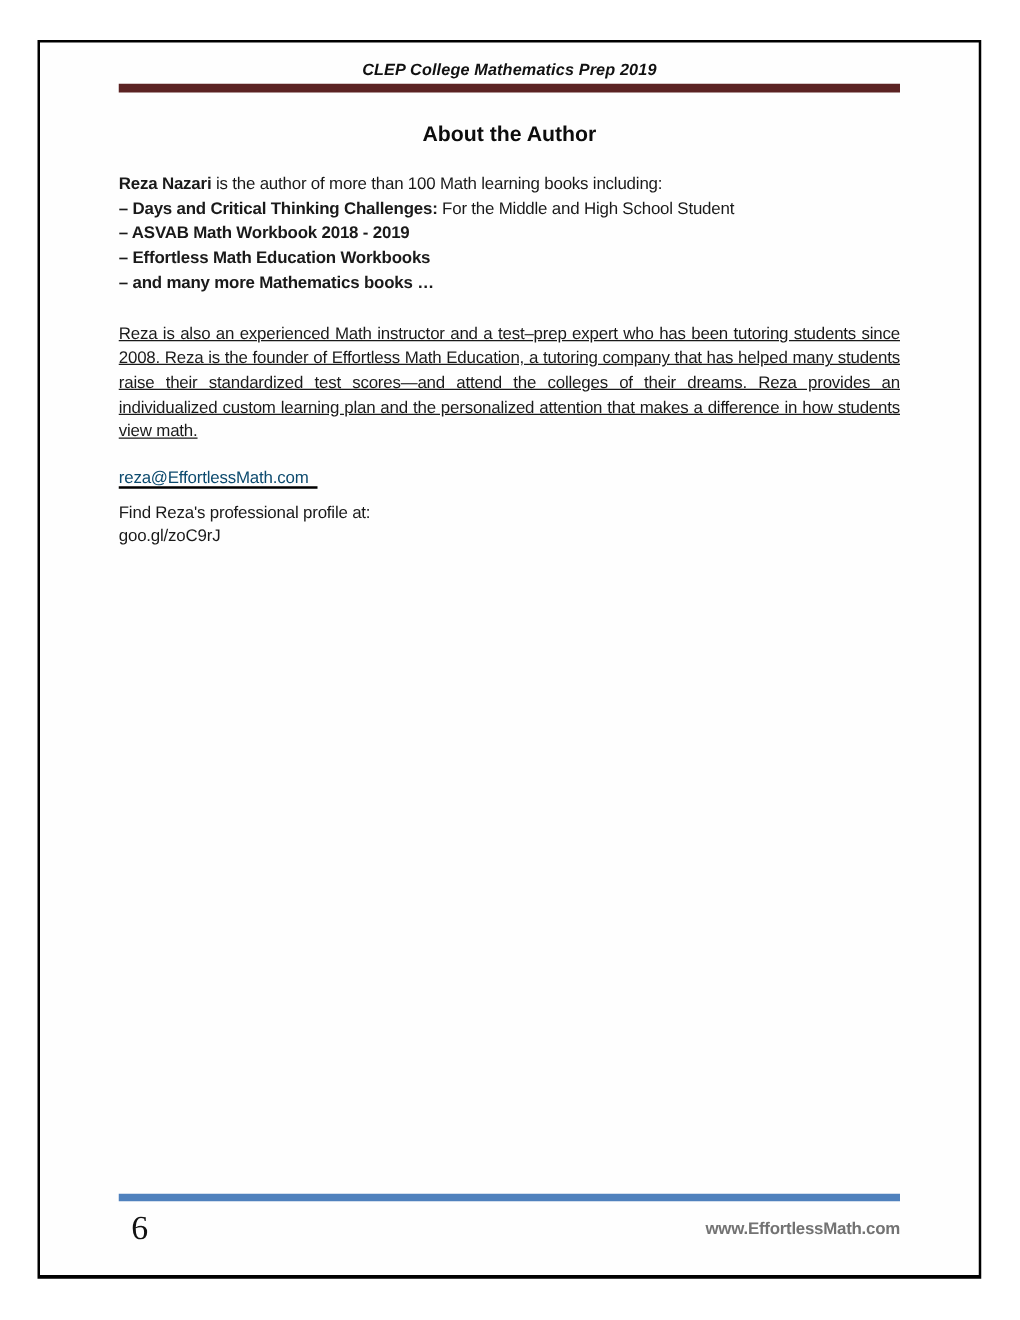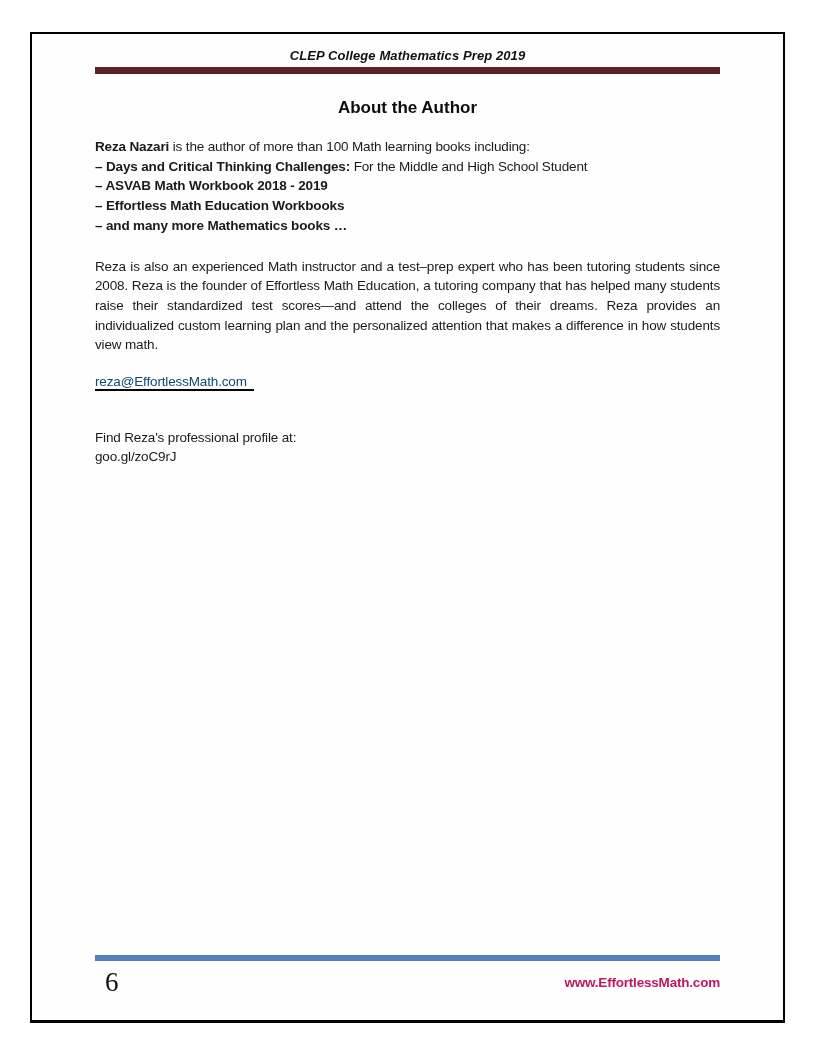--- a/index.html
+++ b/index.html
@@ -45,24 +45,25 @@
     font-weight: bold;
     color: #0d0d0d;
   }
   .bodytext { font-size: 13.5px; line-height: 19.7px; letter-spacing: -0.15px; }
   .intro { margin-top: 20px; }
   .intro p { margin: 0; }
   .b { font-weight: bold; }
   .bio {
     margin: 21px 0 0 0;
     text-align: justify;
+    text-decoration: underline;
   }
   .contact { margin-top: 17px; }
   .contact p { margin: 0; }
-  .contact .second { margin-top: 36px; }
+  .contact .second { margin-top: 8px; }
   .email-link {
     color: #0c4a6e;
     text-decoration: none;
     border-bottom: 2.5px solid #000;
     padding-right: 7px;
     cursor: pointer;
   }
   .footer {
     position: absolute;
     top: 921px; left: 63px; right: 63px;
@@ -80,21 +81,21 @@
     line-height: 30px;
     font-weight: normal;
     color: #111;
     margin-left: 10px;
   }
   .website {
     font-weight: bold;
     font-size: 13.5px;
     letter-spacing: -0.2px;
     margin-top: 8px;
-    color: #be185d;
+    color: #737373;
   }
 </style>
 </head>
 <body>
 
 <div class="page">
   <div class="frame">
     <div class="content">
 
       <div class="running-title">CLEP College Mathematics Prep 2019</div>

